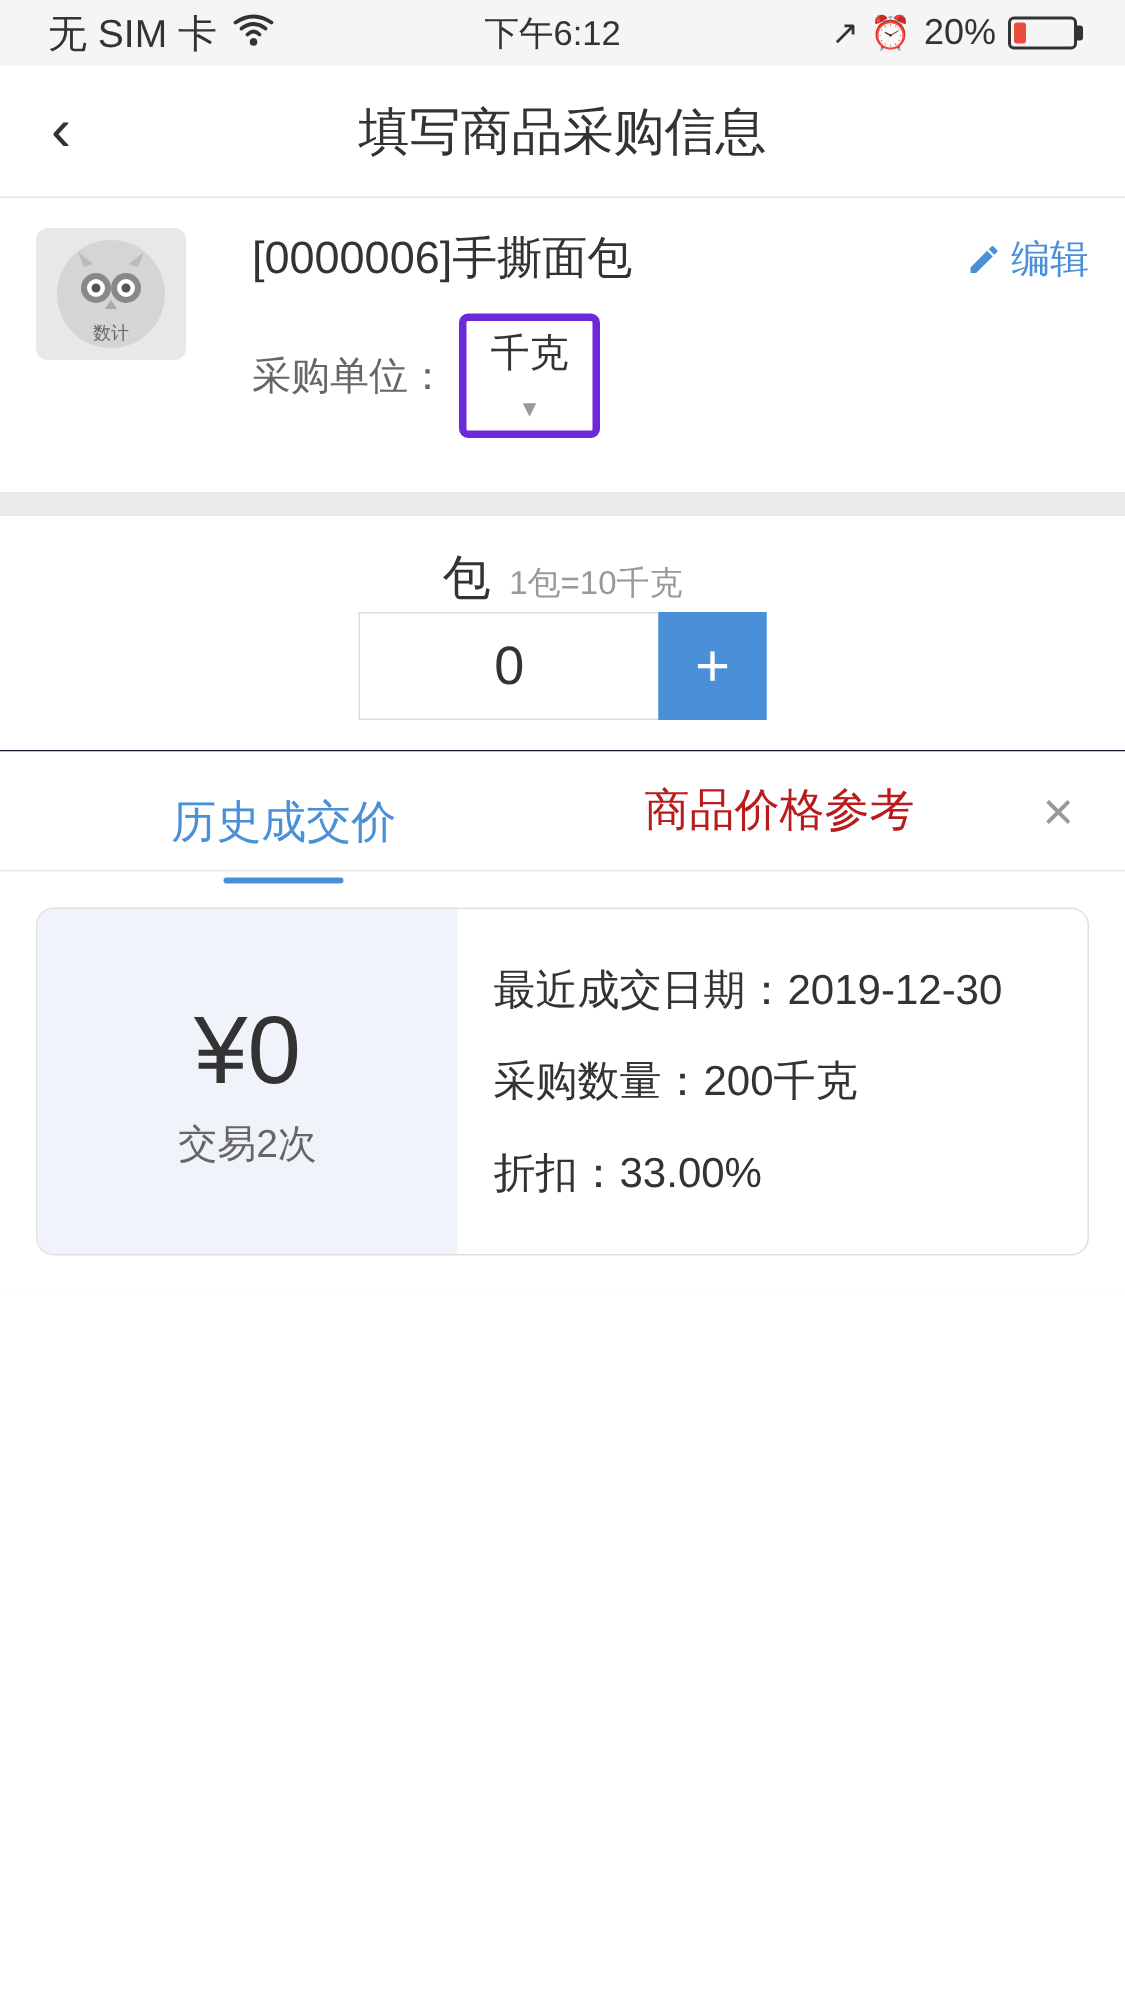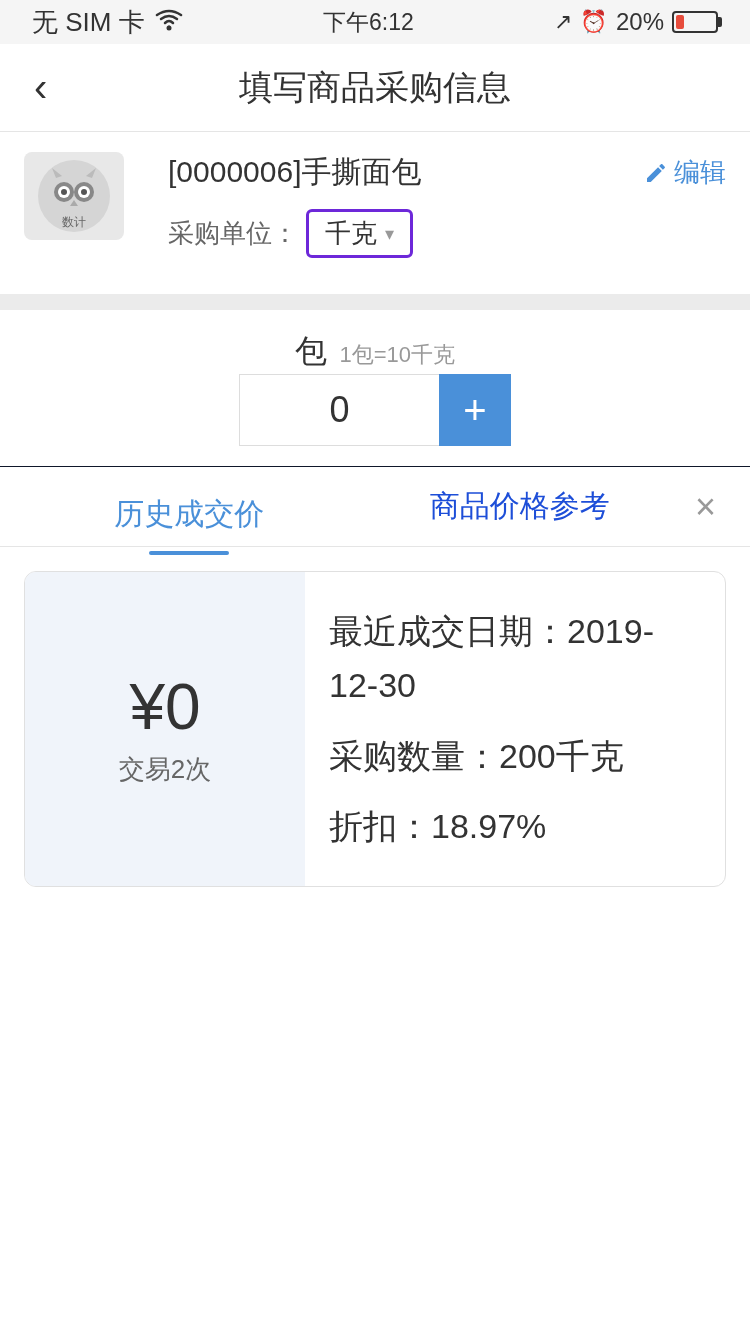--- a/index.html
+++ b/index.html
@@ -146,29 +146,30 @@
     .product-unit-row {
       display: flex;
       align-items: center;
       justify-content: space-between;
     }
     .unit-label {
       font-size: 26px;
       color: #666;
     }
     .unit-select {
-      border: 3px solid #6d28d9;
+      border: 5px solid #6d28d9;
       border-radius: 6px;
       padding: 4px 16px;
       font-size: 26px;
       color: #333;
       background: #fff;
       display: flex;
       align-items: center;
       gap: 8px;
+      flex-direction: column;
     }
     .price-ref {
       display: flex;
       align-items: center;
       gap: 8px;
       color: #4a90d9;
       font-size: 26px;
       cursor: pointer;
     }
     .price-ref-help {
@@ -244,21 +245,21 @@
       align-items: center;
       border-bottom: 1px solid #e5e5e5;
       padding: 0 24px;
       position: relative;
       height: 80px;
     }
     .tab-item {
       flex: 1;
       text-align: center;
       font-size: 30px;
-      color: #1d4ed8;
+      color: #b91c1c;
       cursor: pointer;
       height: 80px;
       display: flex;
       align-items: center;
       justify-content: center;
       position: relative;
     }
     .tab-item.active {
       color: #4a90d9;
       margin-top: 16px;
@@ -315,21 +316,21 @@
       margin-top: 8px;
     }
     .price-right {
       flex: 1;
       padding: 32px 24px;
       display: flex;
       flex-direction: column;
       gap: 16px;
     }
     .price-detail-item {
-      font-size: 34px;
+      font-size: 28px;
       color: #333;
       line-height: 1.6;
     }
 
     
     .main-content {
       background: #fff;
       min-height: 700px;
     }
   </style>
@@ -447,20 +448,20 @@
         <div class="price-count">交易2次</div>
       </div>
       <div class="price-right">
         <div class="price-detail-item">
           <span>最近成交日期：</span><span>2019-12-30</span>
         </div>
         <div class="price-detail-item">
           <span>采购数量：</span><span>200千克</span>
         </div>
         <div class="price-detail-item">
-          <span>折扣：</span><span>18.97%</span>
+          <span>折扣：</span><span>33.00%</span>
         </div>
       </div>
     </div>
   </div>
 </div>
 
 <div class="main-content"></div>
 
 </body></html>

